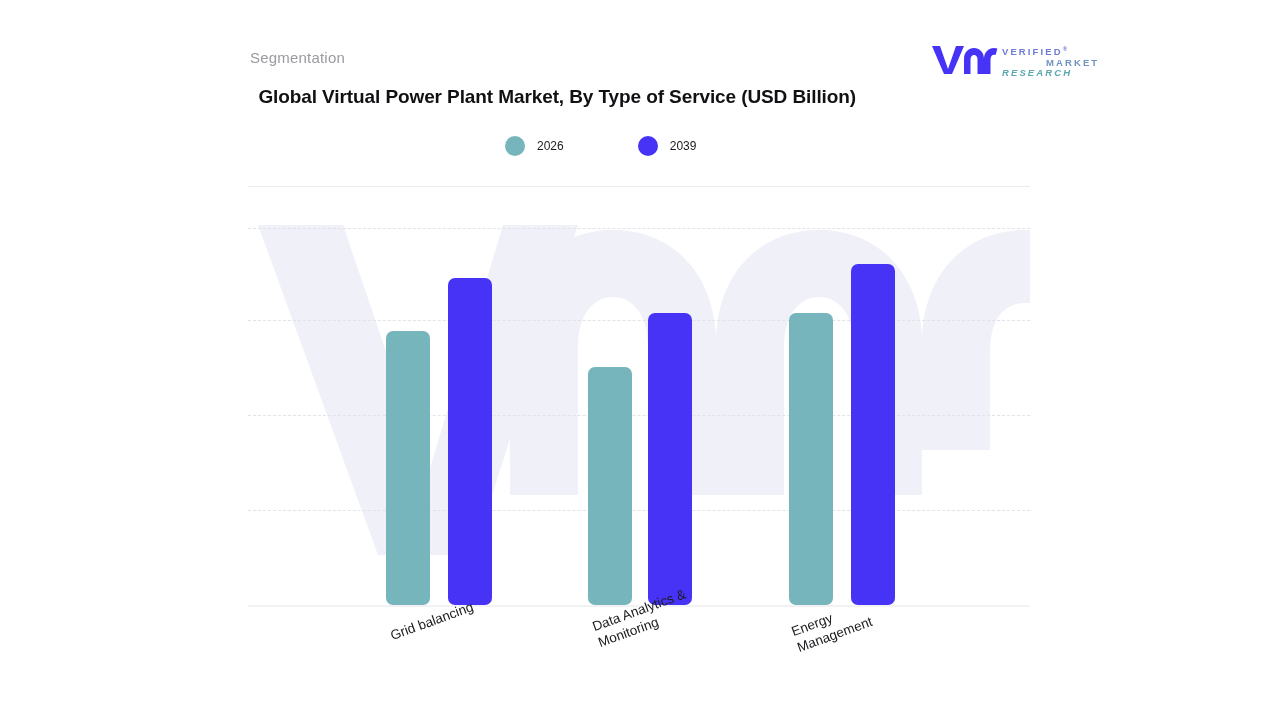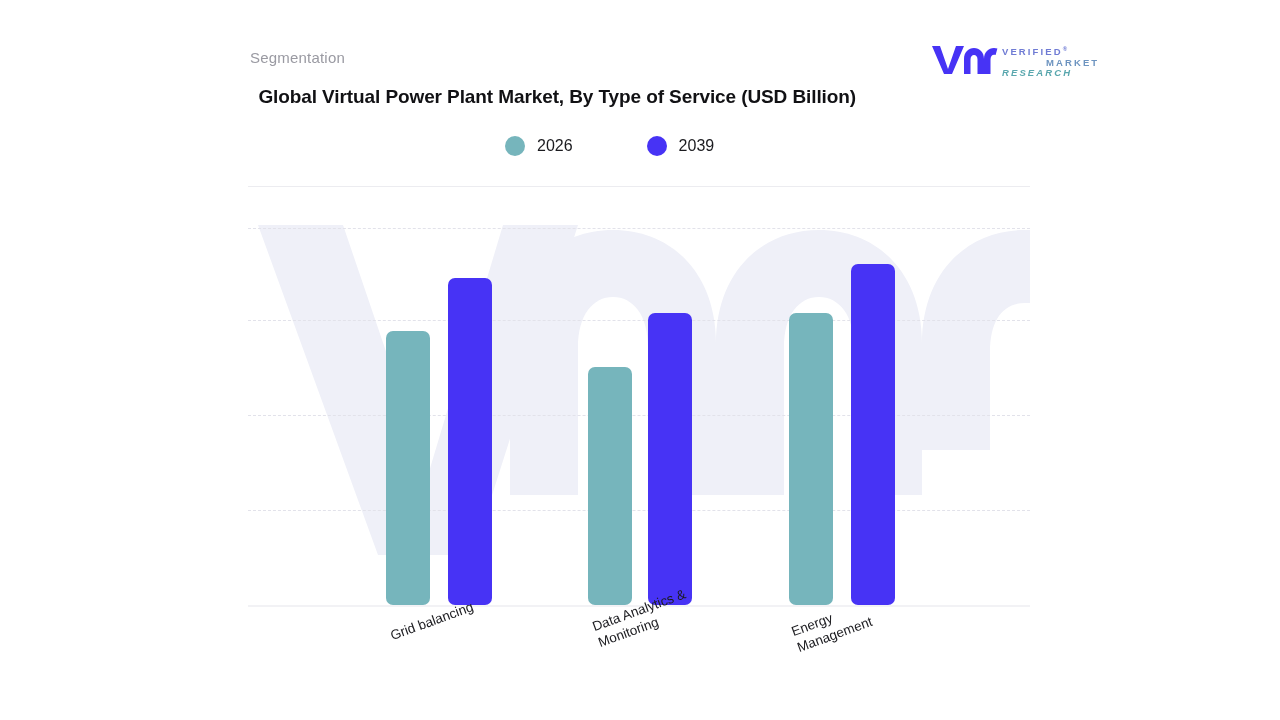--- a/index.html
+++ b/index.html
@@ -32,21 +32,21 @@
   }
   .logo-text .l1{color:#6f7bd4;}
   .logo-text .l2{color:#6d94c0;margin-left:44px;}
   .logo-text .l3{color:#5aa7ae;font-style:italic;}
   .logo-reg{font-size:6px;vertical-align:super;letter-spacing:0;}
 
   
   .legend{position:absolute;left:505px;top:136px;display:flex;align-items:center;gap:74px;}
   .legend-item{display:flex;align-items:center;gap:12px;}
   .legend-dot{width:20px;height:20px;border-radius:50%;display:block;}
-  .legend-label{font-size:16px;color:#1b1b1f;}
+  .legend-label{font-size:12px;color:#1b1b1f;}
 
   
   .divider{position:absolute;left:248px;top:186px;width:782px;height:1px;background:#ececf0;}
 
   
   .plot{position:absolute;left:248px;top:225px;width:782px;height:385px;}
   .watermark{position:absolute;left:0;top:0;width:782px;height:385px;opacity:1;pointer-events:none;}
   .gridline{position:absolute;left:0;width:782px;height:0;
     border-top:1px dashed #e2e2ea;}
   .baseline{position:absolute;left:0;top:380px;width:782px;height:2px;background:#f2f2f5;}

